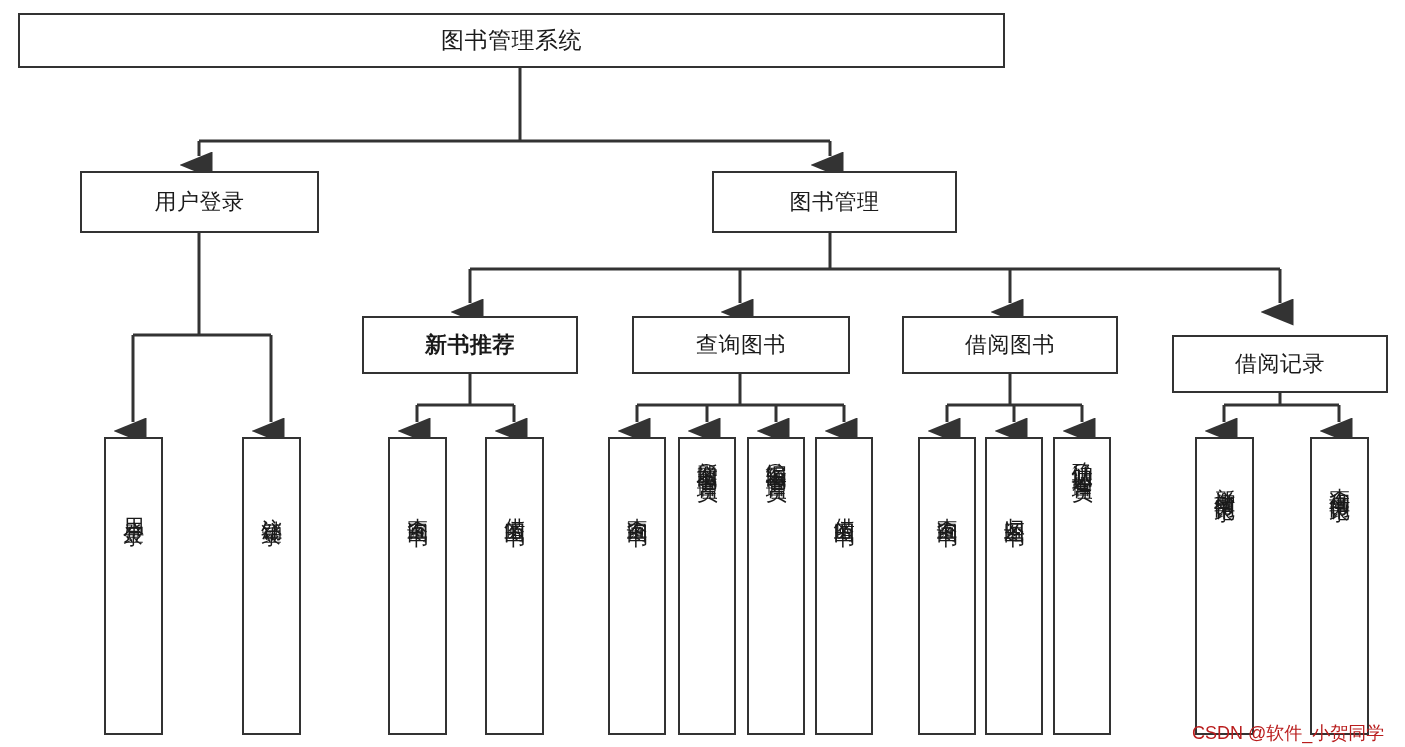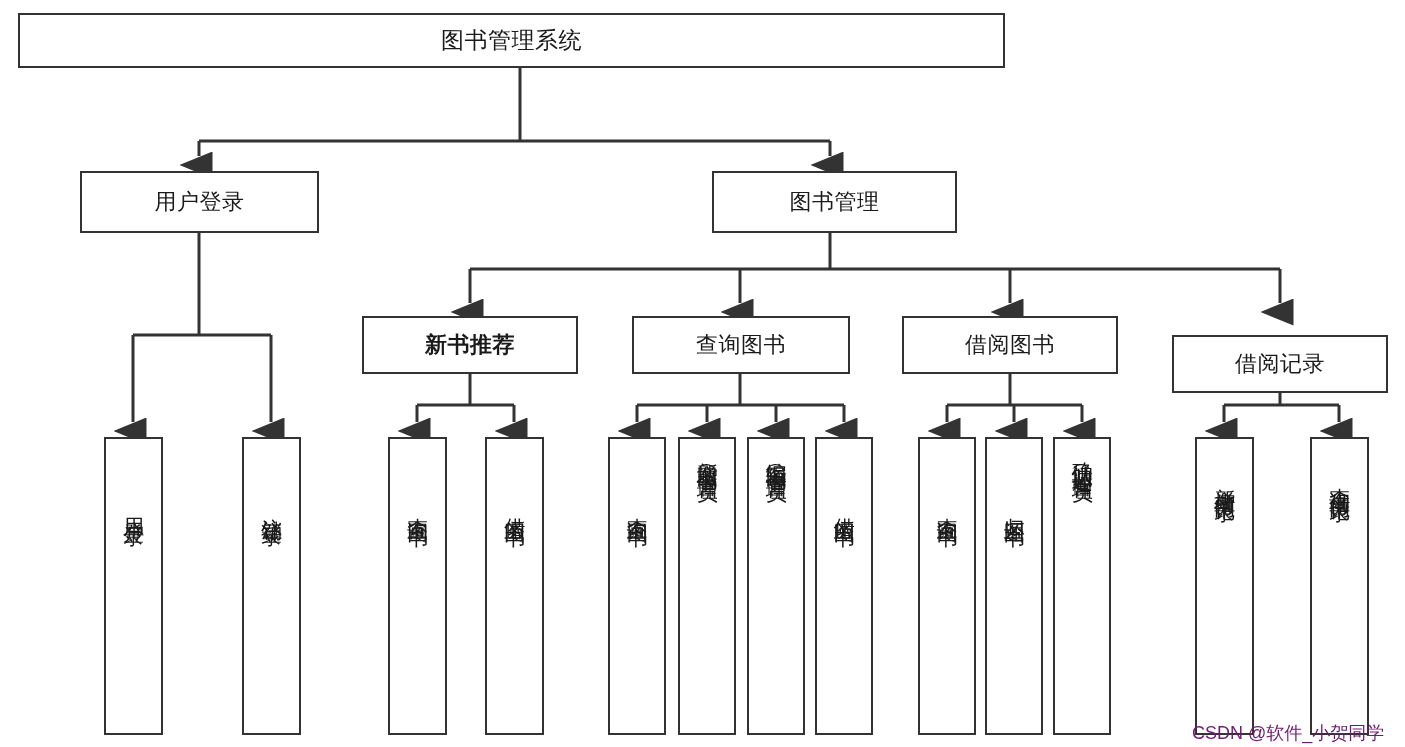--- a/index.html
+++ b/index.html
@@ -48,21 +48,21 @@
     padding-top: 14px;
     font-size: 21px;
     letter-spacing: 3px;
   }
   .node.leaf.tall-text { padding-top: 6px; }
   .watermark {
     position: absolute;
     left: 1192px;
     top: 721px;
     font-size: 18px;
-    color: #701a75;
+    color: #b91c1c;
     white-space: nowrap;
     z-index: 3;
     font-family: "Liberation Sans", "DejaVu Sans", sans-serif;
   }
 </style>
 </head>
 <body>
 
 <div id="canvas">
 

